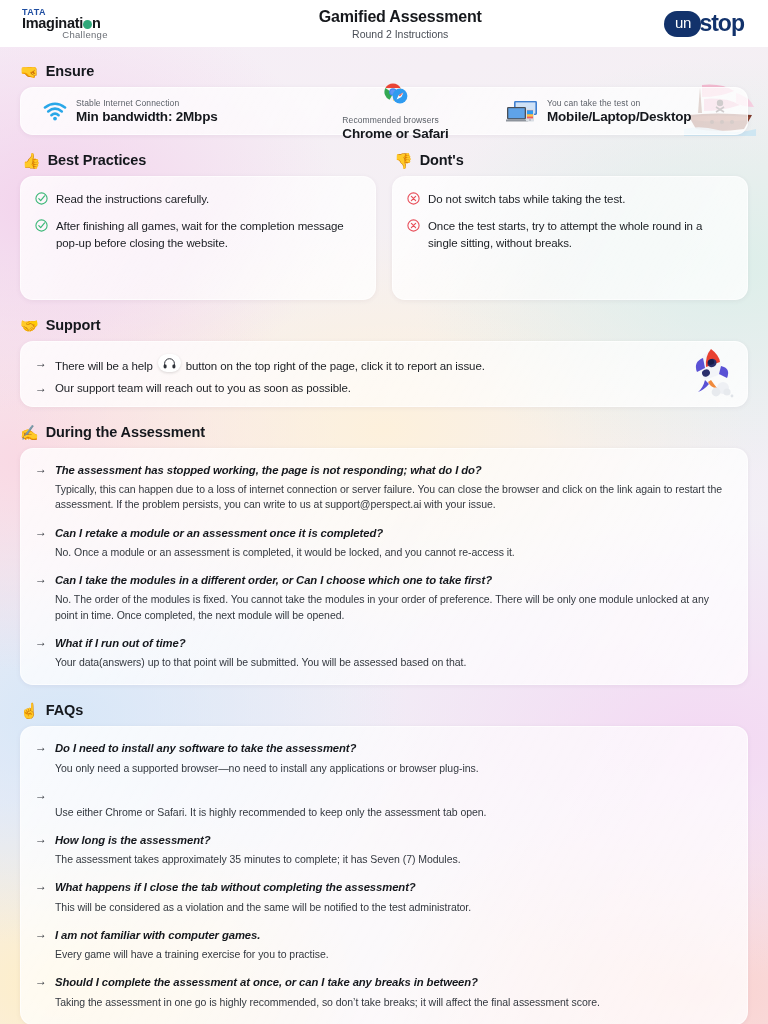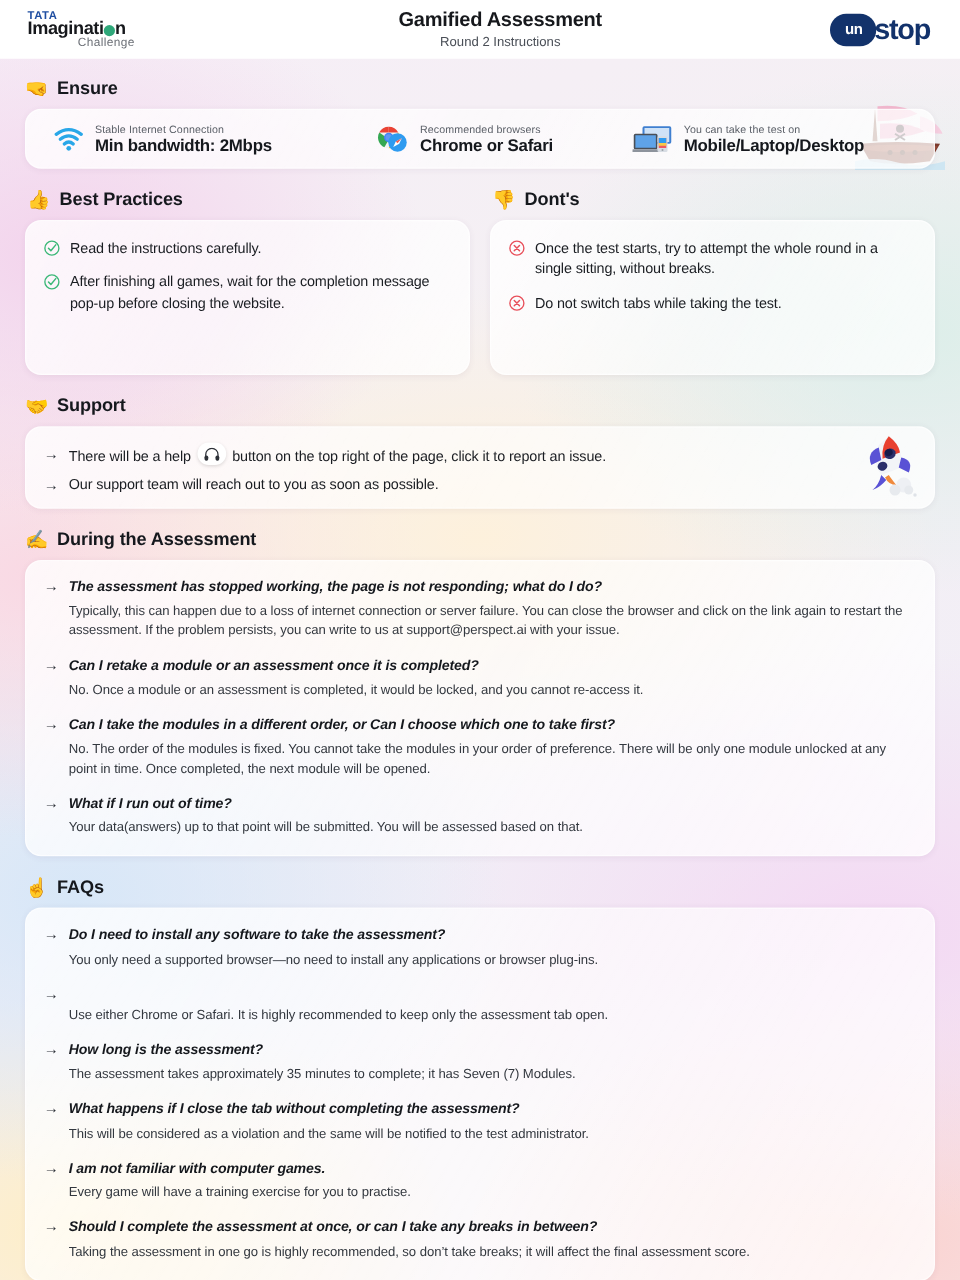--- a/index.html
+++ b/index.html
@@ -71,21 +71,21 @@
   }
   .header-sub {
     font-size: 10.5px; color: #4a4f57; margin-top: 2px;
   }
 
   .logo-unstop { display: flex; align-items: center; padding-right: 8px; }
   .unstop-un {
     display: inline-flex; align-items: center; justify-content: center;
     width: 37px; height: 26px; border-radius: 13px;
     background: #12326b; color: #ffffff;
-    font-size: 12px; font-weight: bold; letter-spacing: -0.5px;
+    font-size: 15px; font-weight: normal; letter-spacing: -0.5px;
     padding-bottom: 2px;
   }
   .unstop-stop {
     font-size: 23px; font-weight: bold; color: #12326b; letter-spacing: -1px;
     margin-left: -2px;
     text-align: right;
   }
 
   
   .section-head {
@@ -108,21 +108,21 @@
   
   .ensure-sec { padding-top: 16px; position: relative; }
   .ensure-card {
     margin: 0 20px; height: 48px;
     display: flex; align-items: center;
     padding: 0 6px;
     position: relative; z-index: 3;
   }
   .ensure-item { display: flex; align-items: center; gap: 9px; padding-left: 16px; }
   .ensure-item.i1 { width: 258px; }
-  .ensure-item.i2 { width: 205px; }
+  .ensure-item.i2 { width: 205px; flex-direction: column; }
   .ensure-item.i3 { flex: 1; }
   .ensure-text .small { font-size: 8.5px; color: #5a5f67; letter-spacing: 0.1px; }
   .ensure-text .big { font-size: 13.5px; color: #15181d; font-weight: 600; letter-spacing: -0.2px; margin-top: 1px; }
 
   .ship {
     position: absolute; right: 6px; top: 32px; width: 92px; height: 60px; z-index: 1;
   }
 
   
   .two-col { display: flex; gap: 16px; padding: 0 20px; }
@@ -310,29 +310,29 @@
         <span class="emoji">👎</span>
         <span class="title">Dont's</span>
       </div>
       <div class="card bullet-card">
 
         <div class="bullet">
           <svg class="ico" width="13" height="13" viewBox="0 0 13 13">
             <circle cx="6.5" cy="6.5" r="5.6" fill="none" stroke="#e8505b" stroke-width="1.1"></circle>
             <path d="M4.4 4.4 L8.6 8.6 M8.6 4.4 L4.4 8.6" stroke="#e8505b" stroke-width="1.2" stroke-linecap="round"></path>
           </svg>
-          <div class="btxt">Once the test starts, try to attempt the whole round in a single sitting, without breaks.</div>
+          <div class="btxt">Do not switch tabs while taking the test.</div>
         </div>
 
         <div class="bullet">
           <svg class="ico" width="13" height="13" viewBox="0 0 13 13">
             <circle cx="6.5" cy="6.5" r="5.6" fill="none" stroke="#e8505b" stroke-width="1.1"></circle>
             <path d="M4.4 4.4 L8.6 8.6 M8.6 4.4 L4.4 8.6" stroke="#e8505b" stroke-width="1.2" stroke-linecap="round"></path>
           </svg>
-          <div class="btxt">Do not switch tabs while taking the test.</div>
+          <div class="btxt">Once the test starts, try to attempt the whole round in a single sitting, without breaks.</div>
         </div>
 
       </div>
     </div>
   </div>
 
   <div class="sec-gap"></div>
 
   <div>
     <div class="section-head">

